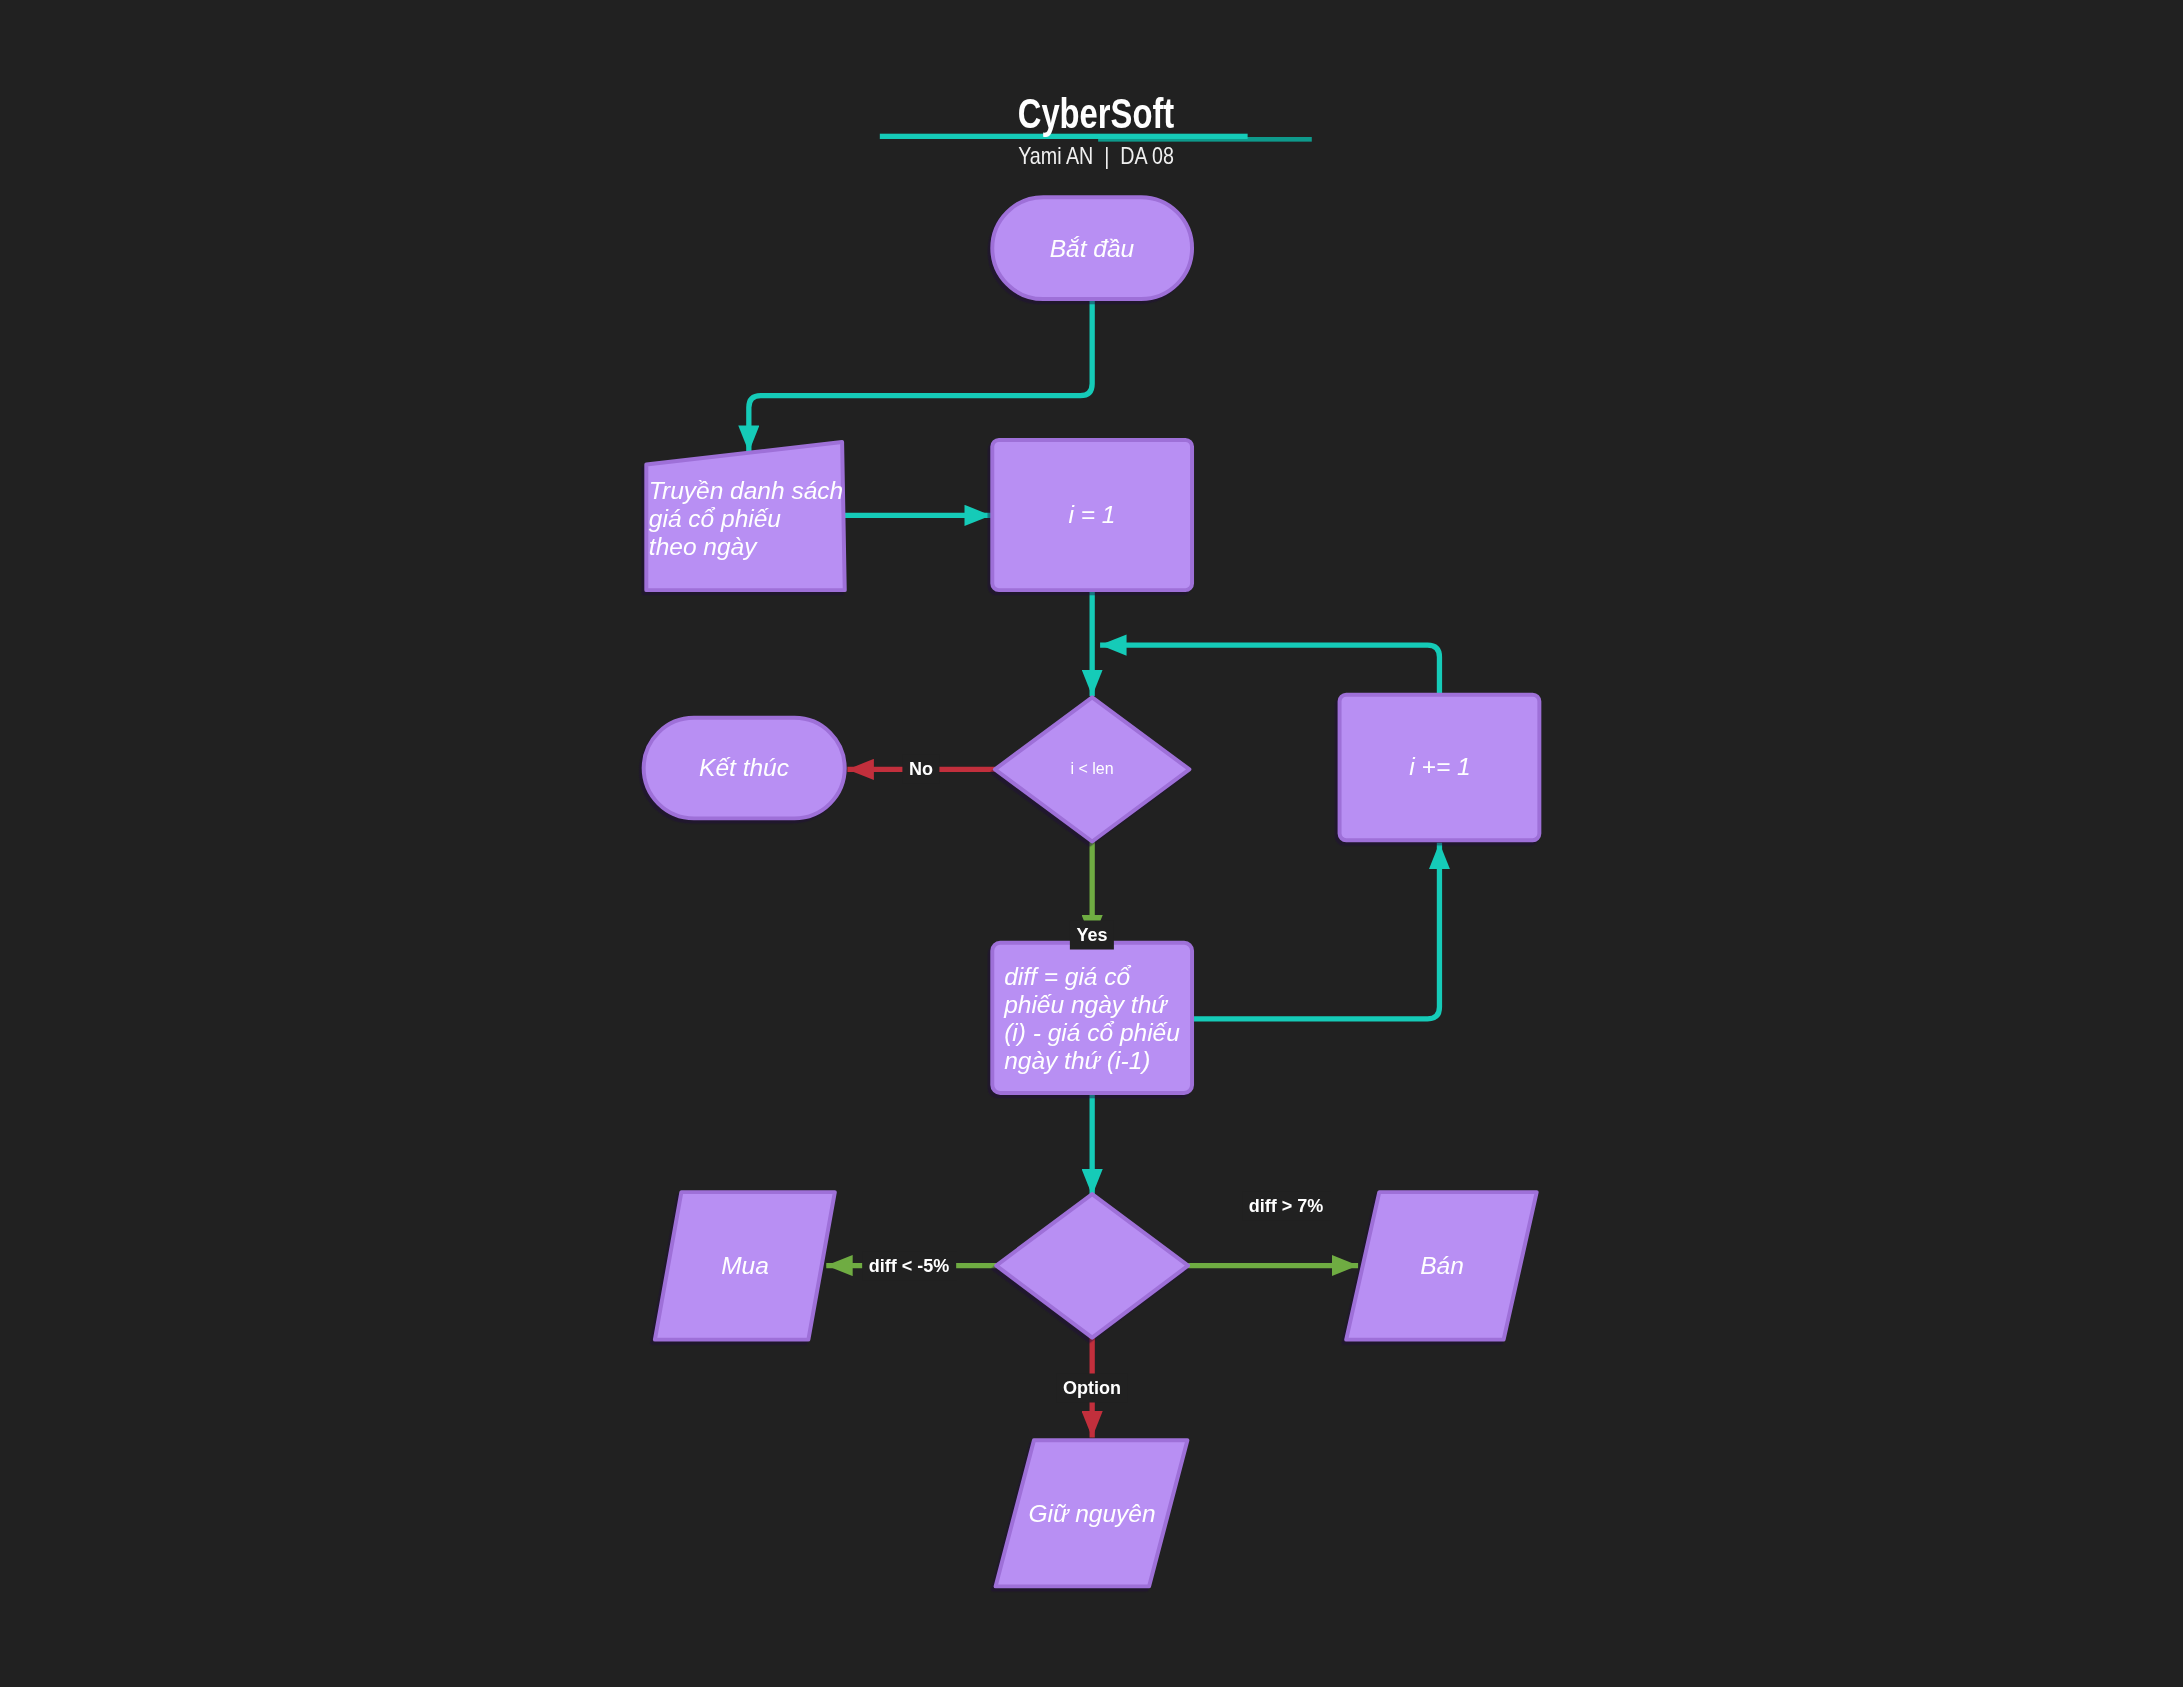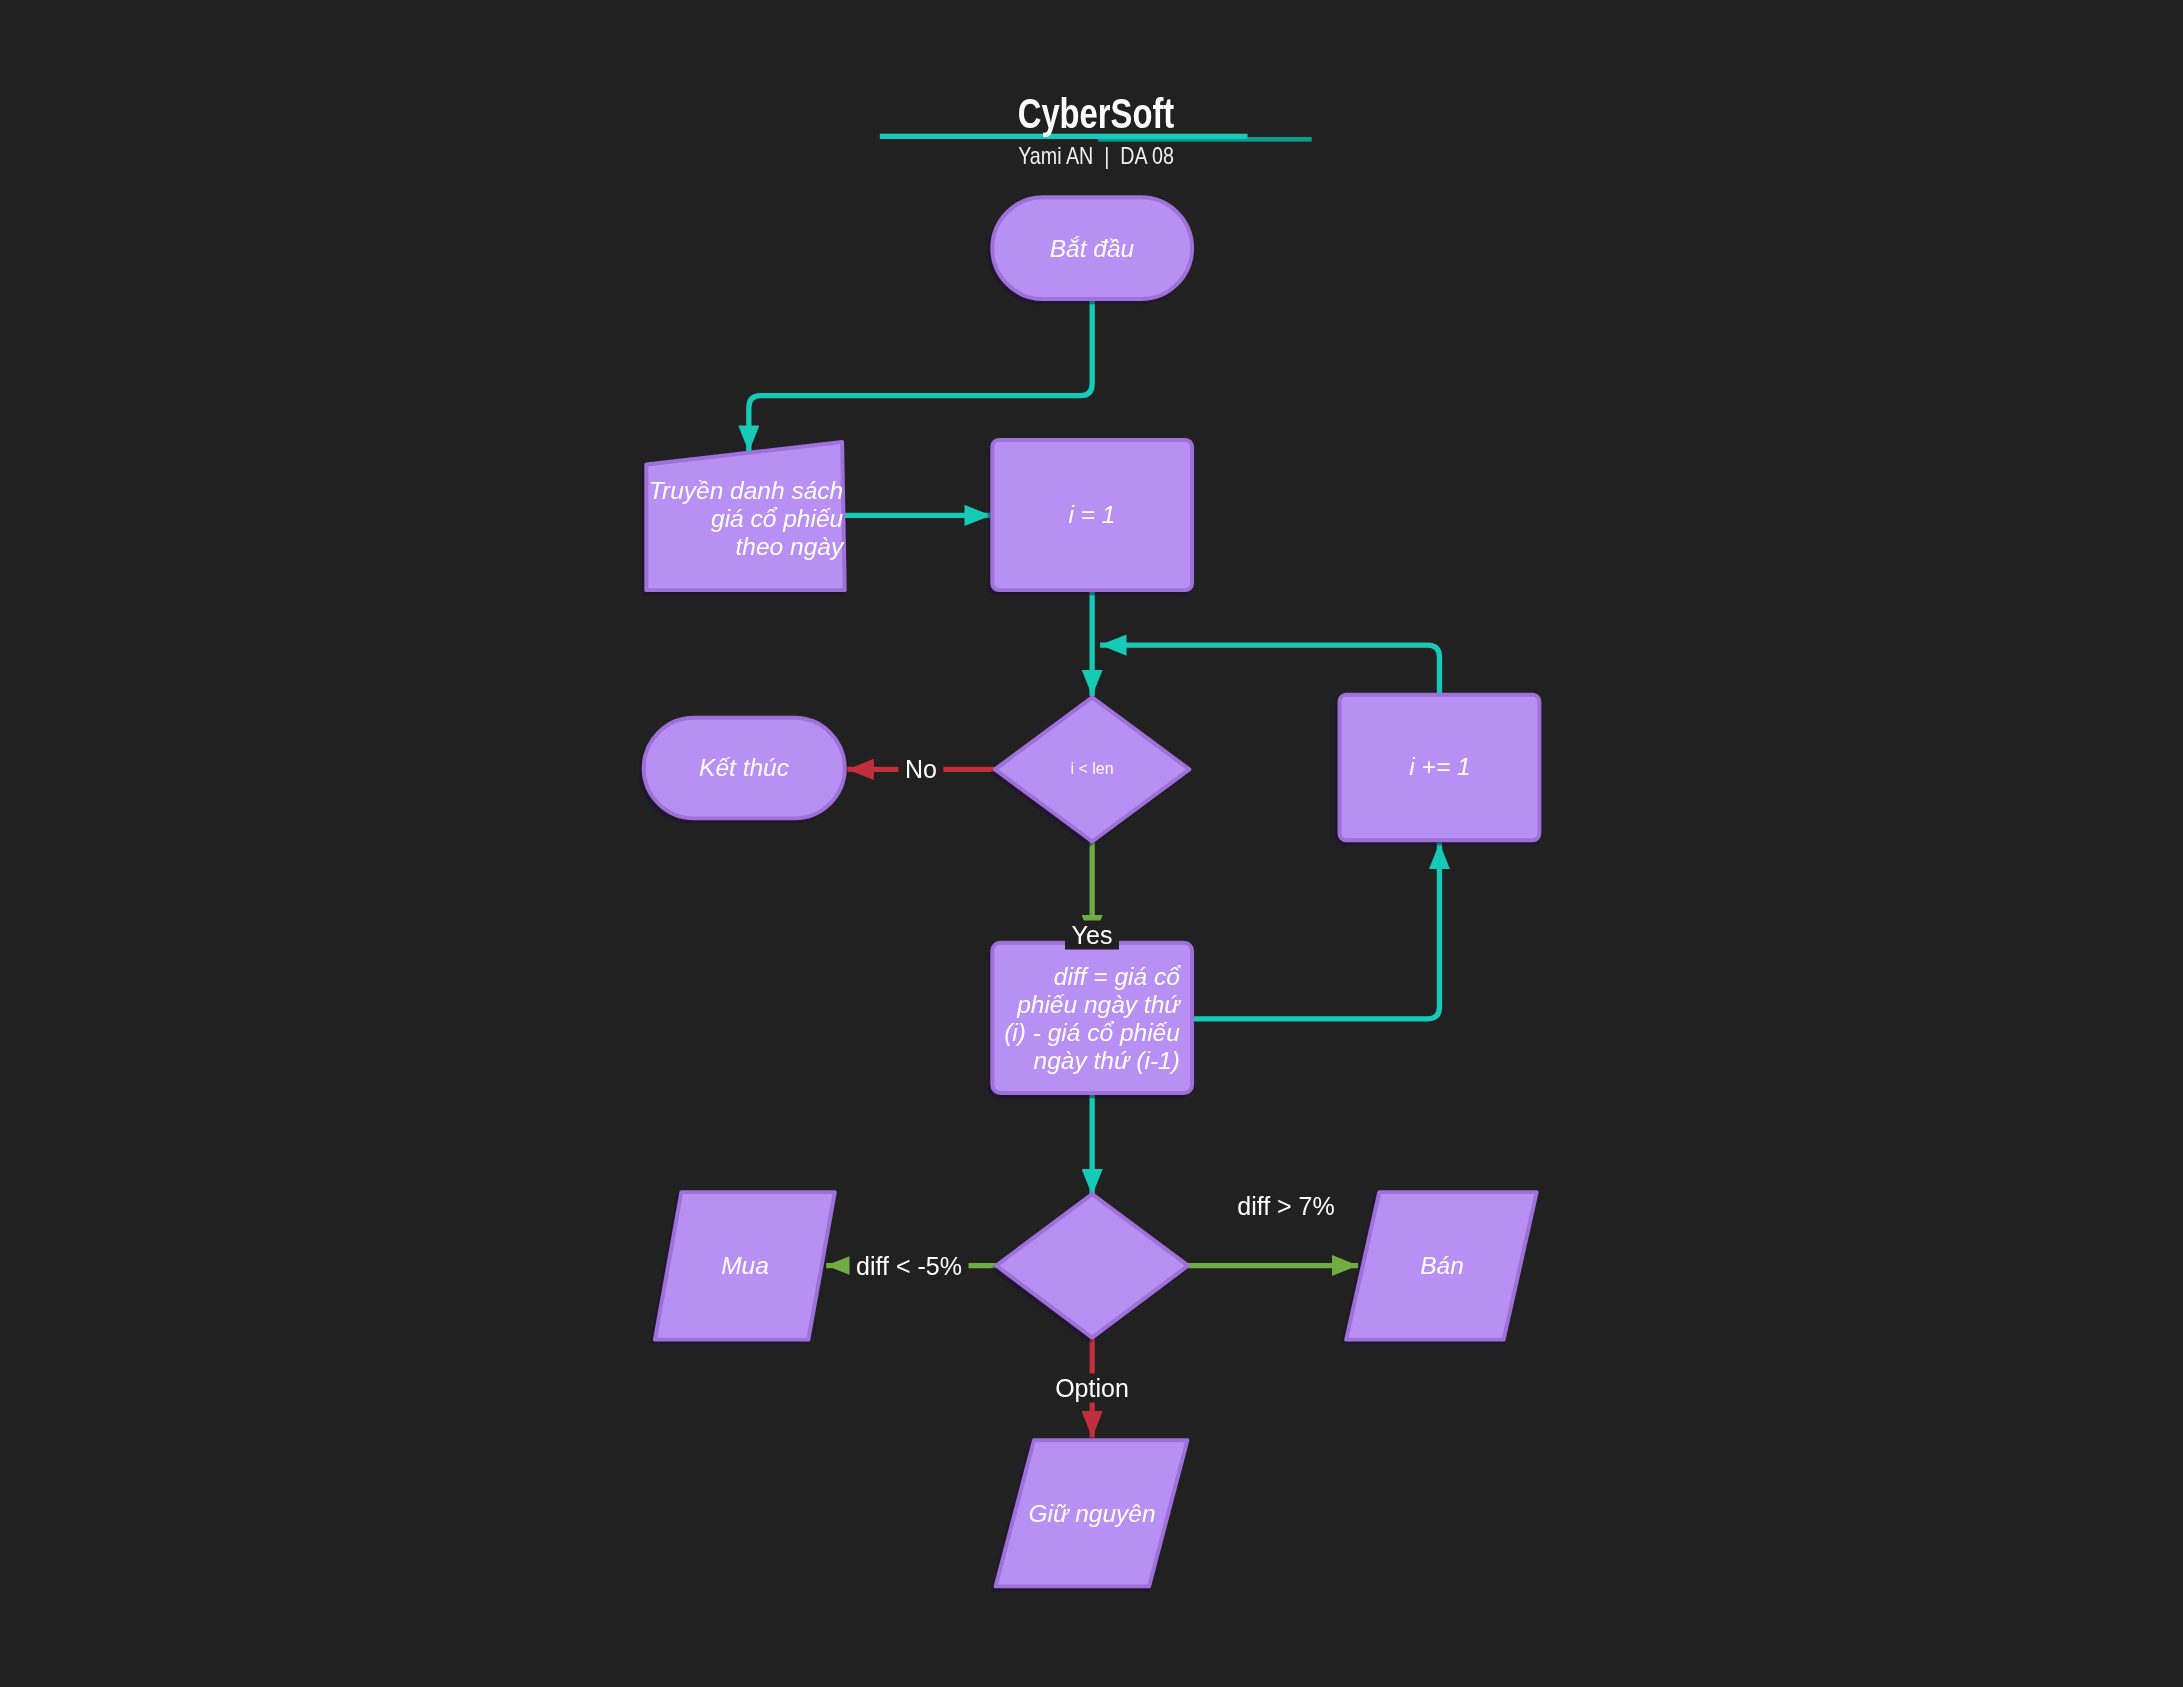--- a/index.html
+++ b/index.html
@@ -21,26 +21,26 @@
   .edge-green{stroke:var(--green)}
   .edge-red{stroke:var(--red)}
   .arrow-teal{fill:var(--teal)}
   .arrow-green{fill:var(--green)}
   .arrow-red{fill:var(--red)}
   .underline-bright{fill:var(--teal)}
   .underline-dark{fill:var(--teal_dark)}
   .lbl{
     position:absolute;transform:translate(-50%,-50%);
     color:var(--text);font-style:italic;font-size:24.5px;line-height:28px;
-    text-align:right;white-space:pre;pointer-events:none;
+    text-align:left;white-space:pre;pointer-events:none;
   }
   .lbl.upright{font-style:normal;font-size:16px}
   .edge-lbl{
     position:absolute;transform:translate(-50%,-50%);
-    color:var(--text);font-weight:normal;font-size:25px;line-height:29px;
+    color:var(--text);font-weight:bold;font-size:18px;line-height:29px;
     background:var(--background);padding:0 6.6px;white-space:pre;
   }
   .title{
     position:absolute;transform:translate(-50%,-50%) scaleX(.78);
     color:var(--text);font-weight:bold;font-size:42px;white-space:pre;
   }
   .subtitle{
     position:absolute;transform:translate(-50%,-50%) scaleX(.82);
     color:#f0f0f0;font-size:24px;white-space:pre;
   }

